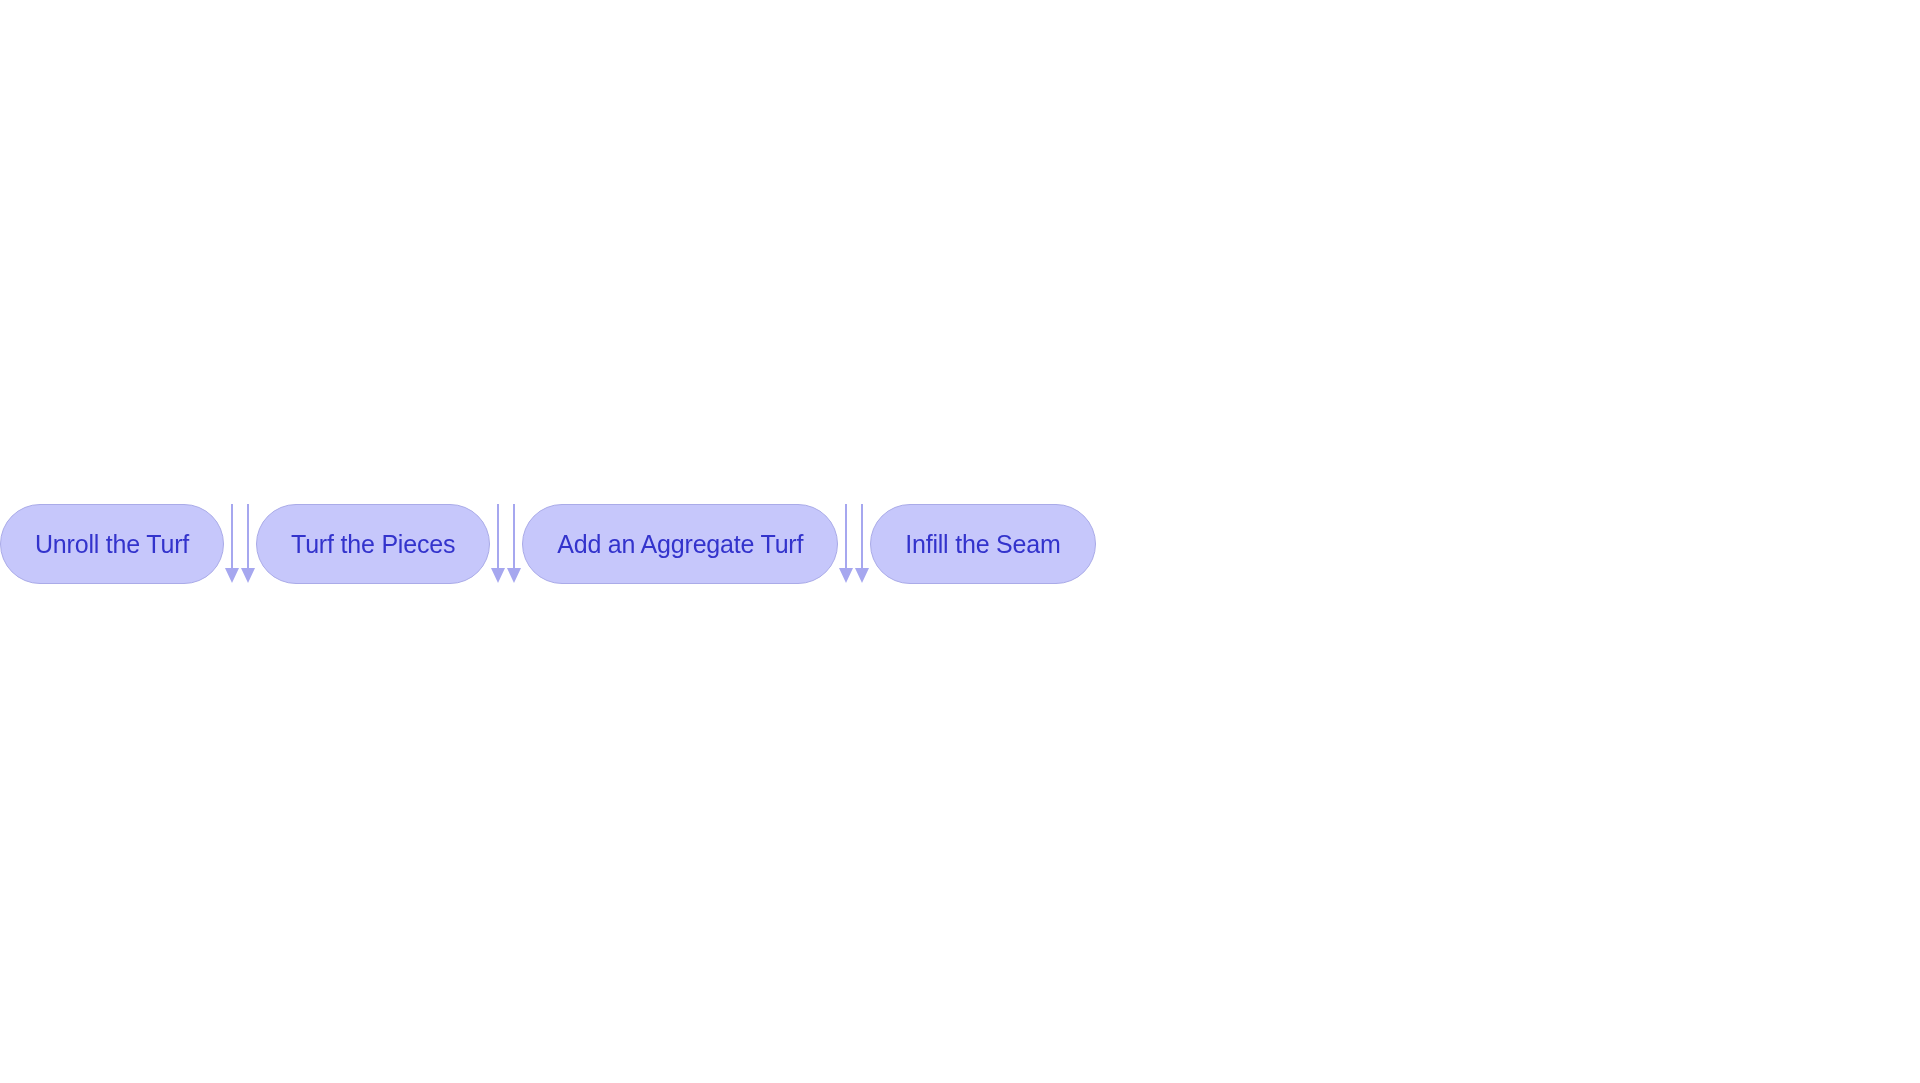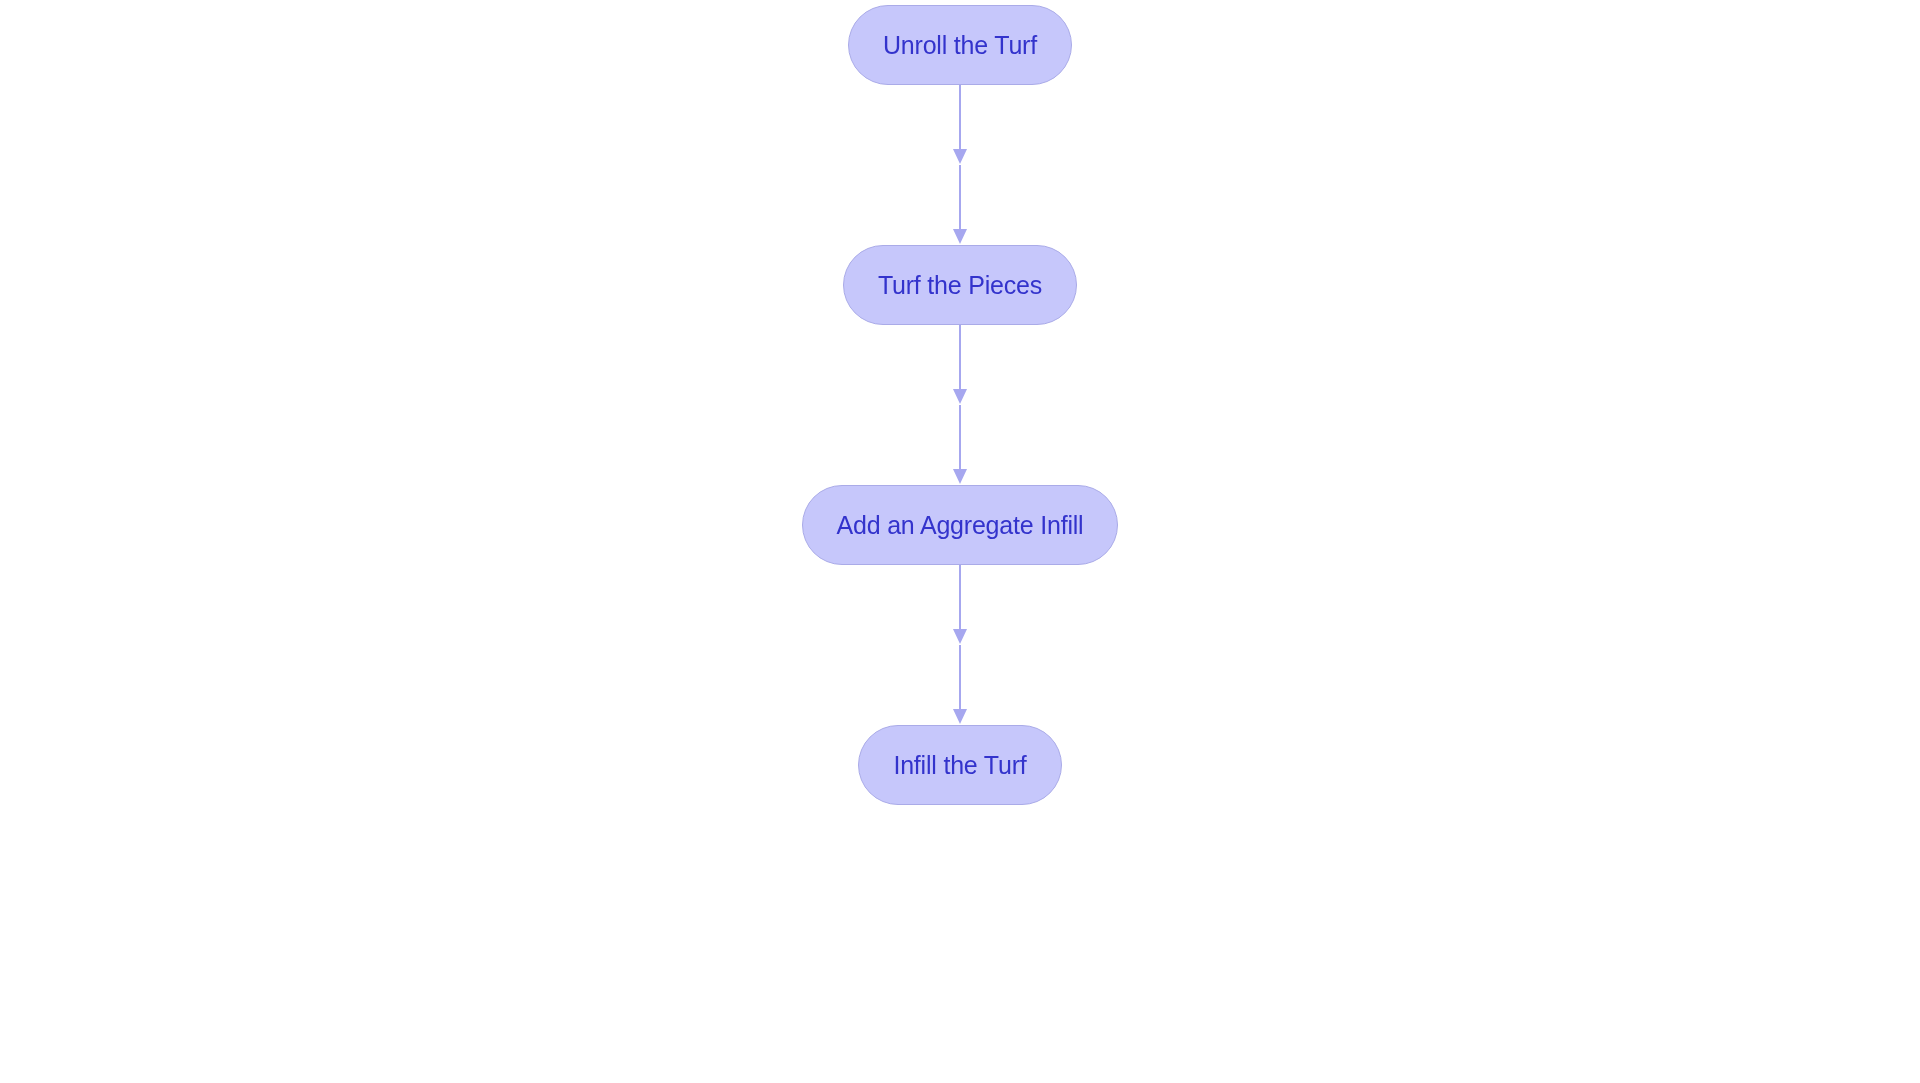--- a/index.html
+++ b/index.html
@@ -21,21 +21,21 @@
     background: #ffffff;
   }
 
   .flow-column {
     position: absolute;
     left: 0;
     top: 0;
     width: 1920px;
     height: 1083px;
     display: flex;
-    flex-direction: column;
+    flex-direction: row;
     align-items: center;
     justify-content: flex-start;
     padding-top: 5px;
     box-sizing: border-box;
   }
 
   .node {
     box-sizing: border-box;
     height: 80px;
     border-radius: 40px;
@@ -108,32 +108,32 @@
       <div class="head"></div>
     </div>
 
 
     <div class="connector">
       <div class="stem"></div>
       <div class="head"></div>
     </div>
 
     <div class="node">
-      <span>Add an Aggregate Infill</span>
+      <span>Add an Aggregate Turf</span>
     </div>
 
     <div class="connector">
       <div class="stem"></div>
       <div class="head"></div>
     </div>
 
 
     <div class="connector">
       <div class="stem"></div>
       <div class="head"></div>
     </div>
 
     <div class="node">
-      <span>Infill the Turf</span>
+      <span>Infill the Seam</span>
     </div>
 
   </div>
 </div>
 
 </body></html>

